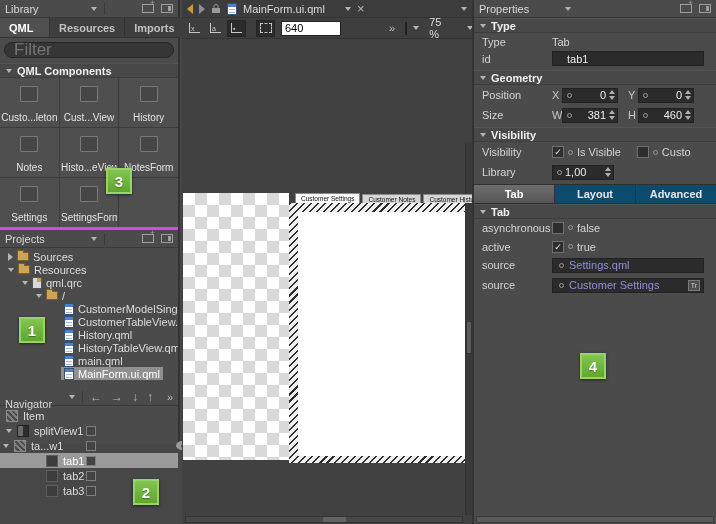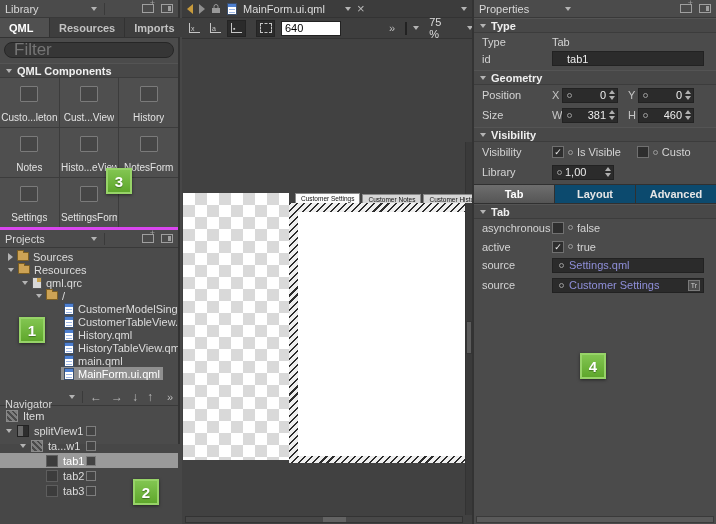--- a/index.html
+++ b/index.html
@@ -67,21 +67,21 @@
   .nrow { height:15px; display:flex; align-items:center; gap:5px; position:relative; cursor:default; }
   .nrow.selected { background:#9a9a9a; color:#fff; }
   .hatch-sq { width:12px; height:12px; border:1px solid #8a8a8a; flex:none;
               background:repeating-linear-gradient(45deg,#7e7e7e 0 2px,#4a4a4a 2px 4px); }
   .solid-sq { width:12px; height:12px; border:1px solid #5e5e5e; background:#3c3c3c; flex:none; }
   .split-sq { width:12px; height:12px; border:1px solid #222; flex:none;
               background:linear-gradient(90deg,#6a6a6a 0 5px,#2e2e2e 5px); }
   .nav-check { position:absolute; left:86px; width:10px; height:10px; border:1px solid #7e7e7e;
                background:#434343; }
   .nav-eye { position:absolute; left:108px; }
-  .nind1 { padding-left:6px; } .nind2 { padding-left:20px; } .nind3 { padding-left:46px; }
+  .nind1 { padding-left:6px; } .nind2 { padding-left:3px; } .nind3 { padding-left:46px; }
 
   
   .center { position:absolute; left:182px; top:0; width:290px; height:524px; background:#414141; }
   .topbar { height:18px; background:#3c3c3c; border-bottom:1px solid #333; display:flex; align-items:center;
             gap:6px; padding:0 5px; }
   .tb-back { width:0;height:0;border-top:5px solid transparent;border-bottom:5px solid transparent;
              border-right:6px solid #c89b3c; }
   .tb-fwd { width:0;height:0;border-top:5px solid transparent;border-bottom:5px solid transparent;
              border-left:6px solid #8f8f8f; }
   .states { position:relative; height:102px; background:#414141; border-bottom:1px solid #383838; }

